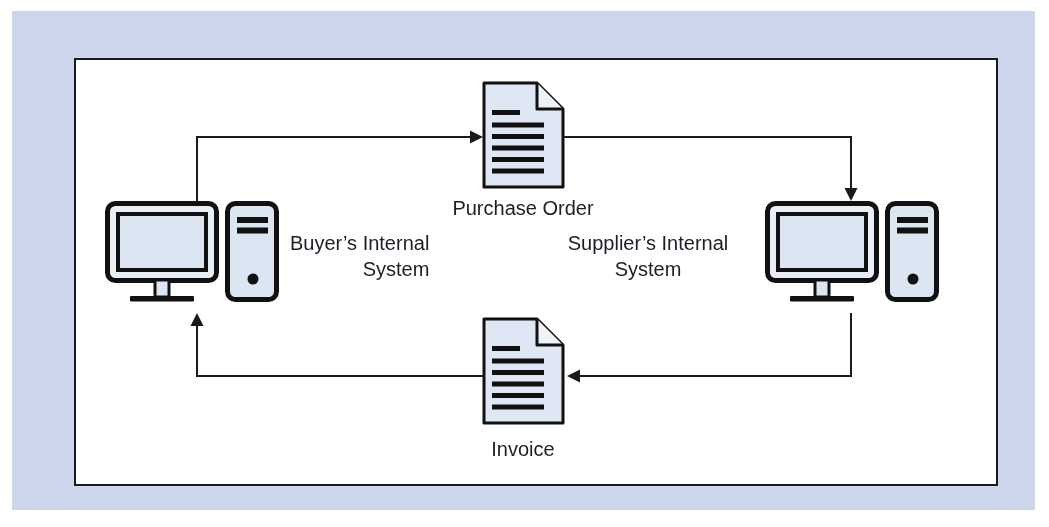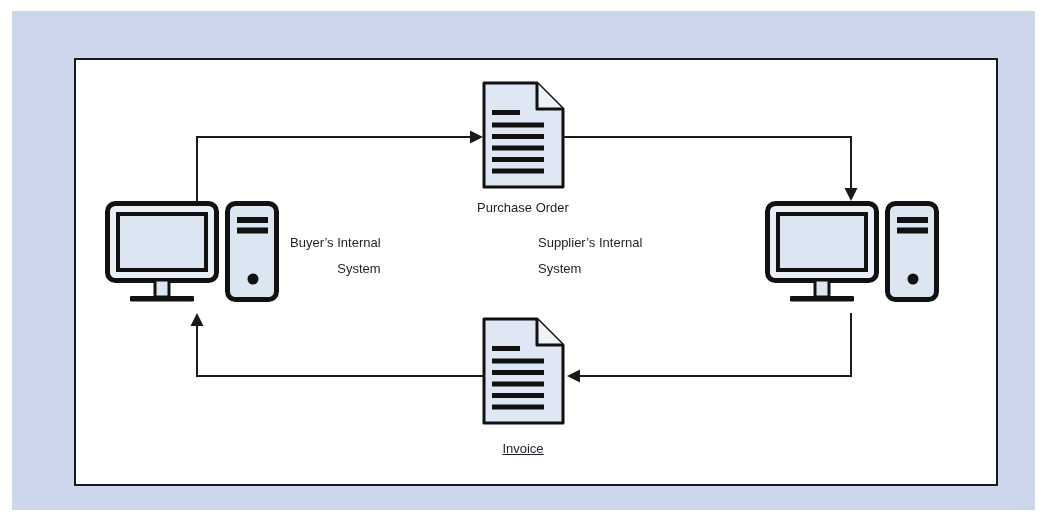--- a/index.html
+++ b/index.html
@@ -38,32 +38,32 @@
     left: 0;
     top: 0;
     width: 1049px;
     height: 527px;
     pointer-events: none;
   }
   .icon-abs { position: absolute; }
   .label {
     position: absolute;
     color: #1e1e28;
-    font-size: 13px;
+    font-size: 20px;
     line-height: 26px;
     white-space: nowrap;
   }
   .label-left   { text-align: right; }
-  .label-right  { text-align: left; }
+  .label-right  { text-align: center; }
   .label-center { text-align: center; white-space: normal; }
 
   .buyer-label    { left: 290px; top: 230px; }
   .supplier-label { left: 538px; top: 230px; width: 220px; }
   .po-label       { left: 433px; top: 195px; width: 180px; }
-  .invoice-label  { left: 433px; top: 436px; width: 180px; text-decoration: underline; }
+  .invoice-label  { left: 433px; top: 436px; width: 180px; }
 
   .mon-buyer    { left: 104px; top: 200px; }
   .twr-buyer    { left: 224px; top: 200px; }
   .mon-supplier { left: 764px; top: 200px; }
   .twr-supplier { left: 884px; top: 200px; }
   .doc-po       { left: 480px; top: 79px; }
   .doc-invoice  { left: 480px; top: 315px; }
 
   .flow-line {
     fill: none;

